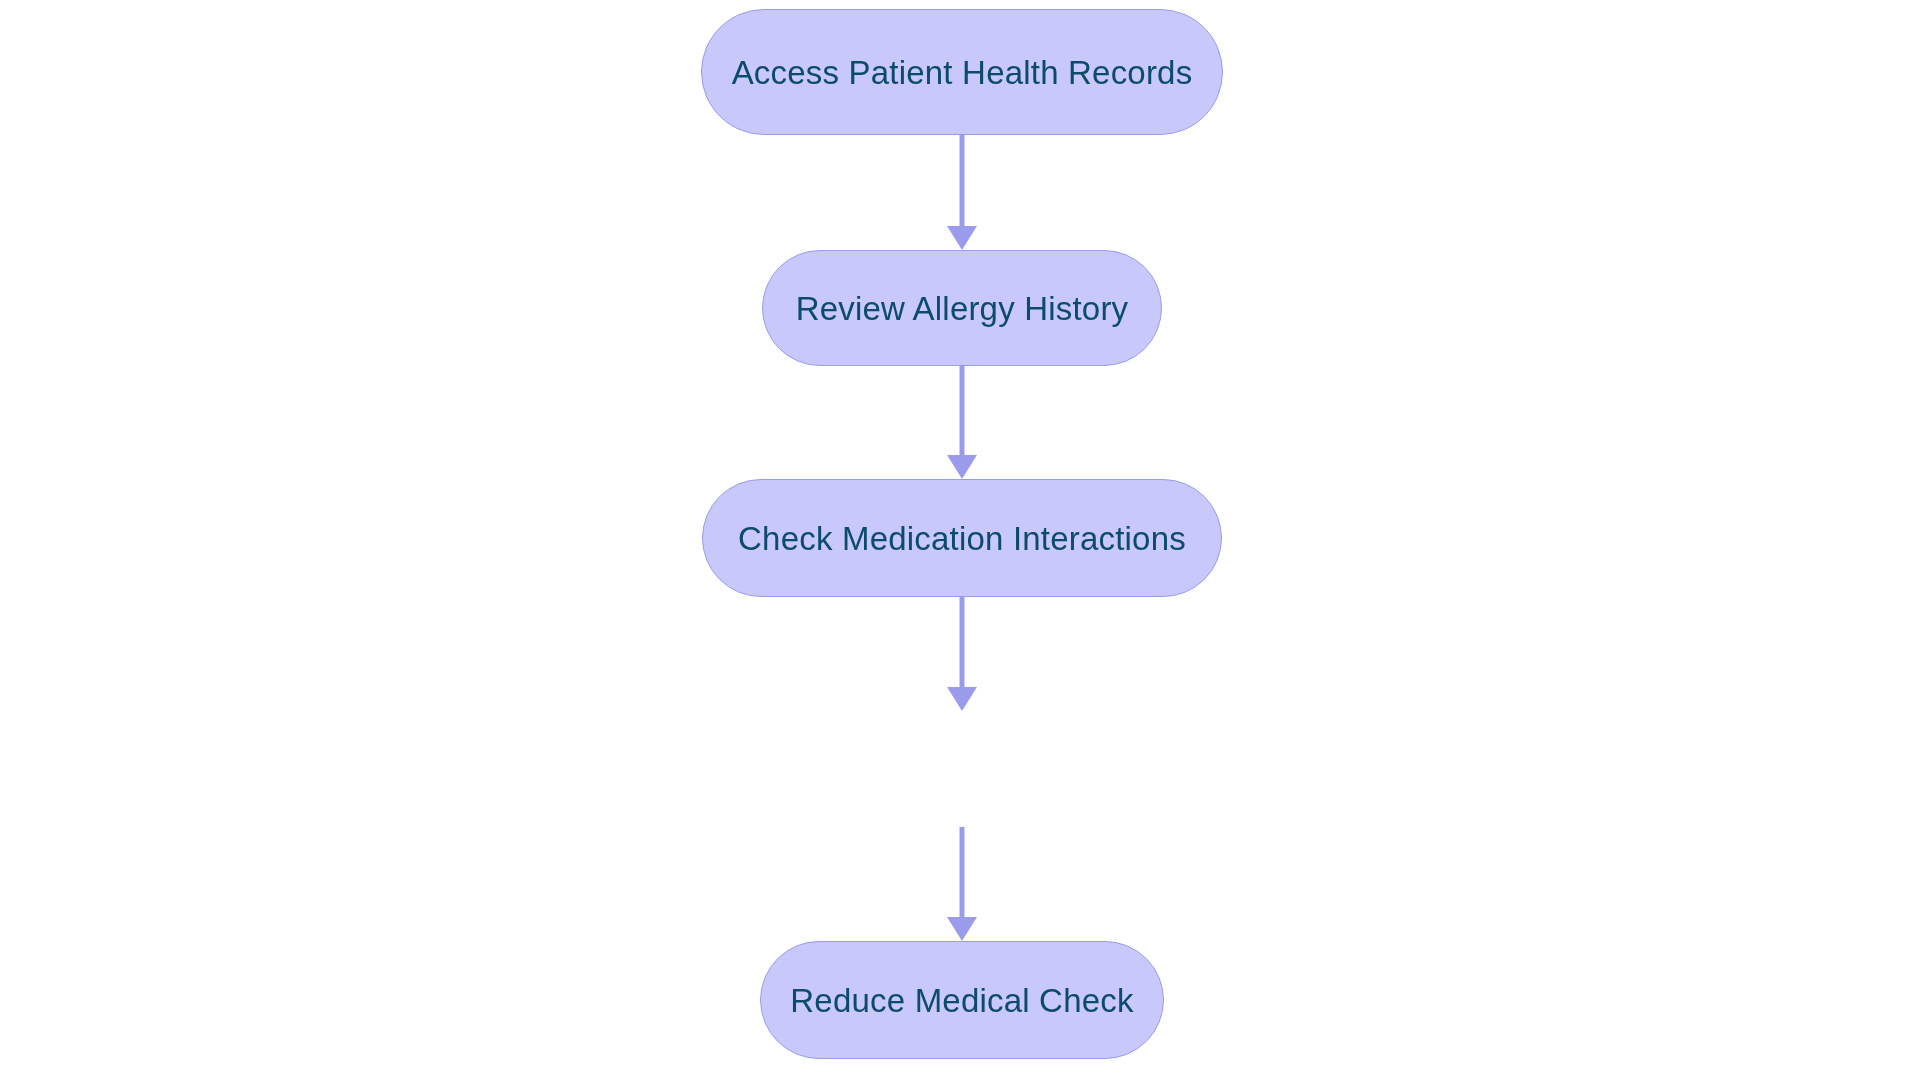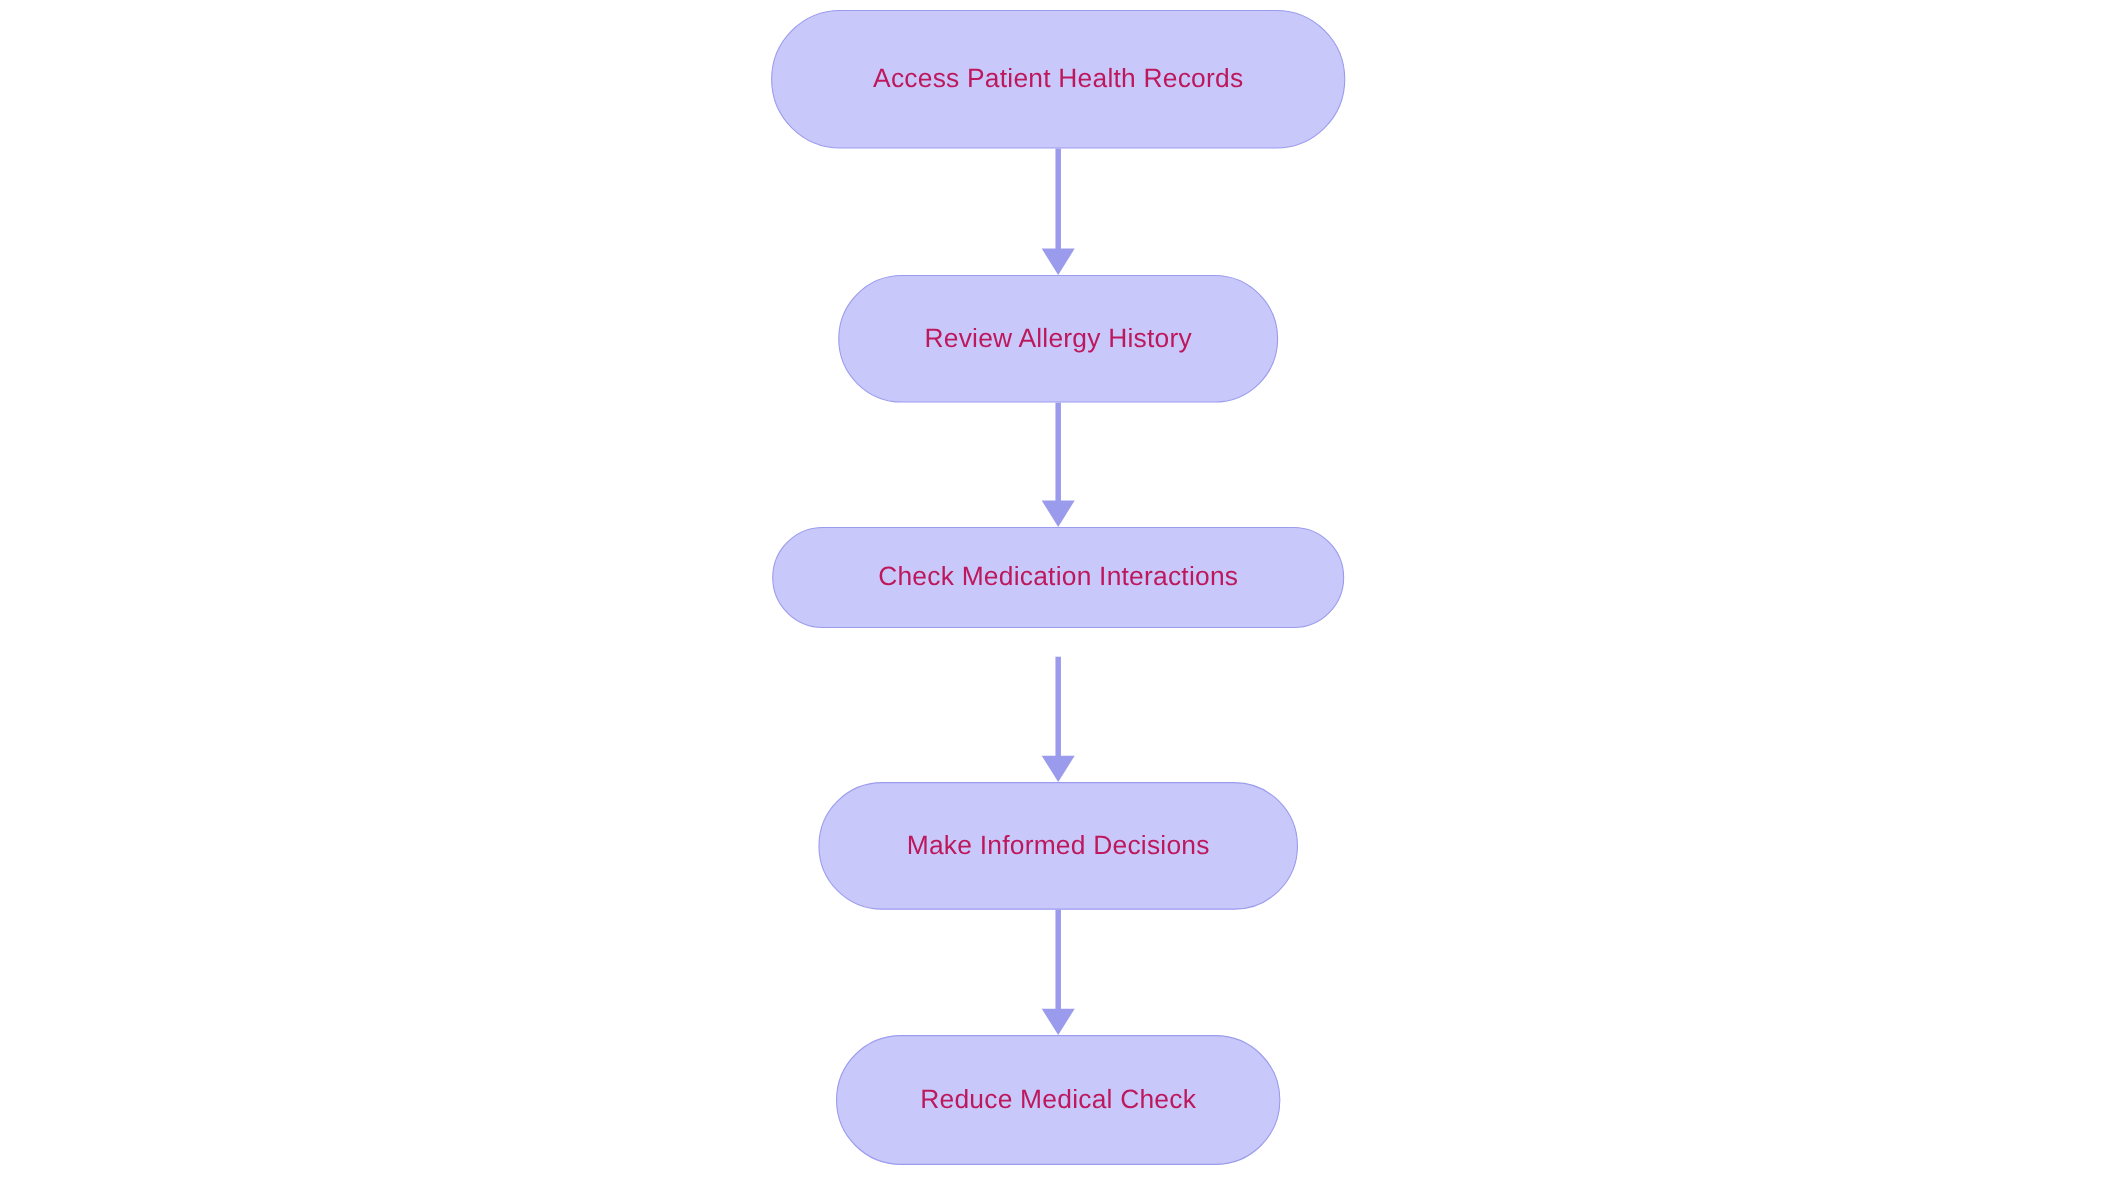--- a/index.html
+++ b/index.html
@@ -43,34 +43,34 @@
     display: flex;
     align-items: center;
     justify-content: center;
     background: #c8c8fa;
     border: 1.6px solid #9b9bee;
     border-radius: 9999px;
     -webkit-font-smoothing: antialiased;
   }
 
   .flow-node-label {
-    color: #be185d;
+    color: #0c4a6e;
     font-family: "Liberation Sans", sans-serif;
-    font-size: 24px;
+    font-size: 33px;
     font-weight: 400;
     letter-spacing: 0.2px;
     line-height: 1;
     white-space: nowrap;
     user-select: none;
   }
 
   
   #node-0 { left: 701px;  top: 9px;   width: 522px; height: 126px; }
   #node-1 { left: 762px;  top: 250px; width: 400px; height: 116px; justify-content: center; }
-  #node-2 { left: 702px;  top: 479px; width: 520px; height: 92px; justify-content: center; }
+  #node-2 { left: 702px;  top: 479px; width: 520px; height: 118px; justify-content: center; }
   #node-3 { left: 744px;  top: 711px; width: 436px; height: 116px; }
   #node-4 { left: 760px;  top: 941px; width: 404px; height: 118px; }
 </style>
 </head>
 <body>
 
 <div id="flowchart-canvas">
 
   <svg id="flow-svg" viewBox="0 0 1920 1083" xmlns="http://www.w3.org/2000/svg">
 
@@ -102,22 +102,19 @@
     </div>
 
     <div class="flow-node" id="node-1">
       <span class="flow-node-label">Review Allergy History</span>
     </div>
 
     <div class="flow-node" id="node-2">
       <span class="flow-node-label">Check Medication Interactions</span>
     </div>
 
-    <div class="flow-node" id="node-3">
-      <span class="flow-node-label">Make Informed Decisions</span>
-    </div>
 
     <div class="flow-node" id="node-4">
       <span class="flow-node-label">Reduce Medical Check</span>
     </div>
 
   </div>
 </div>
 
 </body></html>

